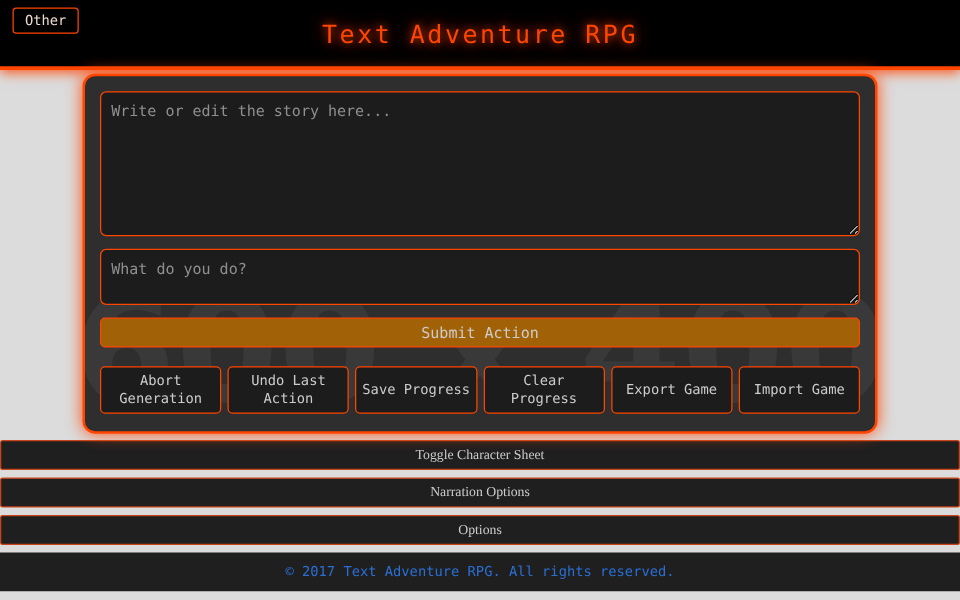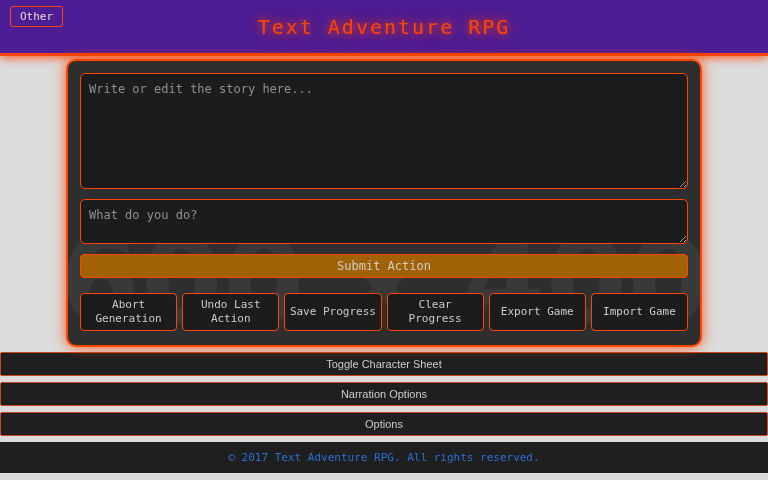--- a/index.html
+++ b/index.html
@@ -7,21 +7,21 @@
     margin: 0; padding: 0;
     width: 768px; height: 480px;
     background: #dcdcdc;
     font-family: "DejaVu Sans Mono", "Liberation Mono", monospace;
     overflow: hidden;
   }
   
   .app-header {
     position: relative;
     height: 56px;
-    background: #4c1d95;
+    background: #000000;
     border-bottom: 3px solid #ff4500;
     box-shadow: 0 2px 9px rgba(255,69,0,0.85);
     display: flex; align-items: center; justify-content: center;
   }
   .other-btn {
     position: absolute; left: 10px; top: 6px;
     background: transparent;
     border: 1px solid #ff4500;
     border-radius: 3px;
     color: #ecd9cb;
@@ -115,21 +115,21 @@
   
   .wide-btn {
     display: block;
     width: 100%;
     height: 24px;
     margin-top: 6px;
     background: #1f1f1f;
     border: 1px solid #c8441a;
     border-radius: 2px;
     color: #cccccc;
-    font-family: Liberation Sans, sans-serif;
+    font-family: Liberation Serif, serif;
     font-size: 11px;
     cursor: pointer;
   }
   .wide-btn:first-of-type { margin-top: 5px; }
   
   .app-footer {
     margin-top: 6px;
     height: 31px;
     background: #1f1f1f;
     display: flex; align-items: center; justify-content: center;

